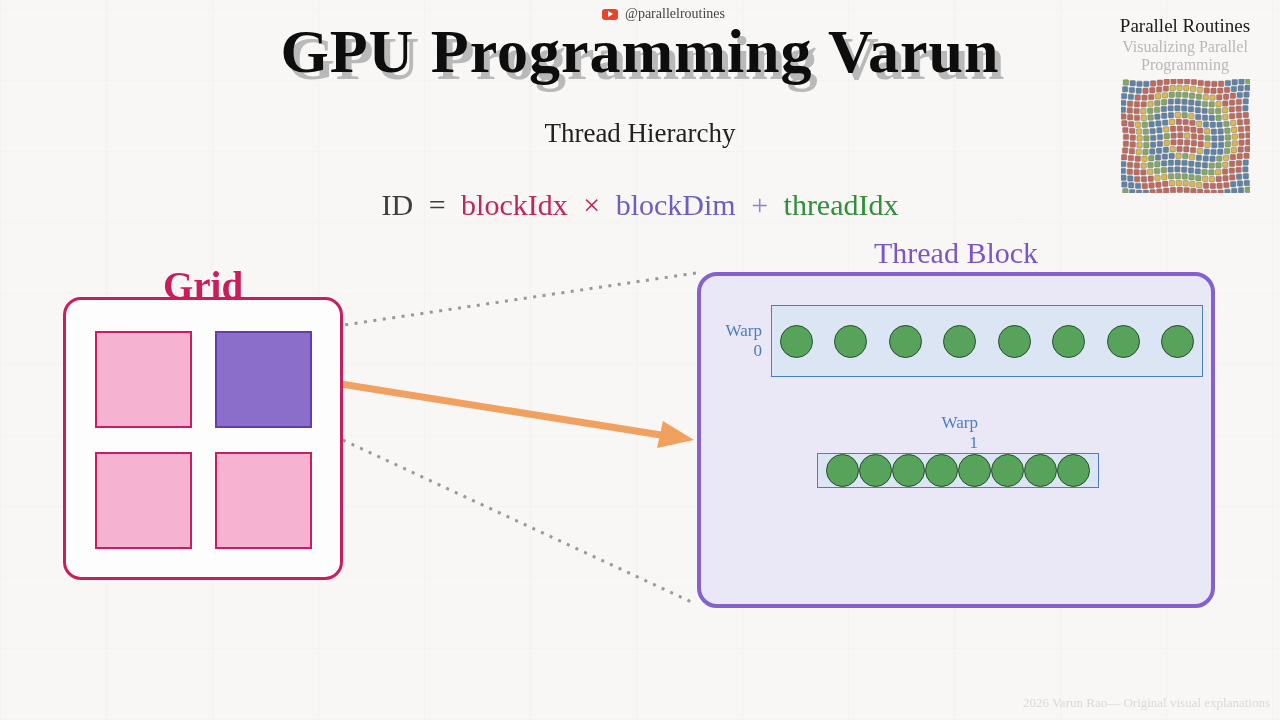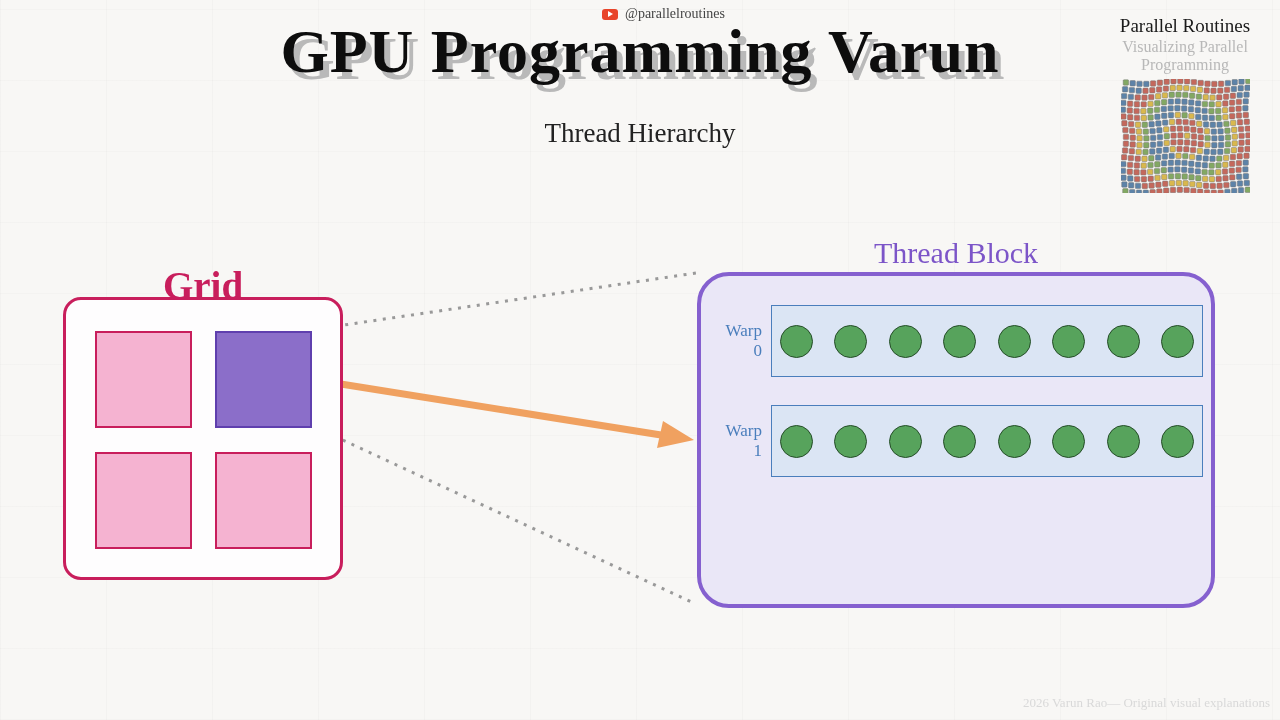--- a/index.html
+++ b/index.html
@@ -50,23 +50,23 @@
   .grid-block:nth-child(1){ left:29px; top:31px; }
   .grid-block:nth-child(2){ left:149px; top:31px; }
   .grid-block:nth-child(3){ left:29px; top:152px; }
   .grid-block:nth-child(4){ left:149px; top:152px; }
   .grid-block.selected{ background:var(--block-purple); border-color:var(--block-purple-border); }
 
   
   .tb-title{ position:absolute; left:697px; top:236px; width:518px; text-align:center;
              font-size:30px; font-weight:normal; color:var(--tb-title); }
   .tb-box{ position:absolute; left:697px; top:272px; width:518px; height:336px;
-           background:var(--tb-fill); border:4px solid var(--tb-accent); border-radius:32px; }
+           background:var(--tb-fill); border:4px solid var(--tb-accent); border-radius:20px; }
   .warp-row{ position:absolute; left:12px; width:490px; height:72px; display:flex; align-items:center; }
-  .warp-row:nth-child(1){ top:29px; } .warp-row:nth-child(2){ top:129px; } .warp-row:nth-child(3){ top:229px; }
+  .warp-row:nth-child(1){ top:29px; } .warp-row:nth-child(2){ top:137px;flex-direction:column; } .warp-row:nth-child(3){ top:229px; }
   .warp-label{ flex:none; width:58px; text-align:right; padding-right:9px; font-size:17px; color:var(--warp-accent); }
   .warp-rect{ flex:1; height:72px; background:var(--warp-fill); border:1.5px solid var(--warp-accent);
               display:flex; align-items:center; justify-content:space-between; padding:0 8px; }
   .thread{ width:33px; height:33px; border-radius:50%; background:var(--thread-fill); border:1.5px solid var(--thread-border); }
 
   .overlay{ position:absolute; left:0; top:0; width:1280px; height:720px; pointer-events:none; }
 
   .credit{ position:absolute; right:10px; top:695px; font-size:13px; color:var(--credit-ink); }
 </style>
 </head>
@@ -412,20 +412,29 @@
         <rect x="83.3" y="110.8" width="5.4" height="5.4" rx="0.8" fill="#c4685c" stroke="#777" stroke-width="0.5"></rect>
         <rect x="90.1" y="111.1" width="5.4" height="5.4" rx="0.8" fill="#c4685c" stroke="#777" stroke-width="0.5"></rect>
         <rect x="96.9" y="110.9" width="5.4" height="5.4" rx="0.8" fill="#c4685c" stroke="#777" stroke-width="0.5"></rect>
         <rect x="103.7" y="110.2" width="5.4" height="5.4" rx="0.8" fill="#5d83a8" stroke="#777" stroke-width="0.5"></rect>
         <rect x="110.5" y="109.3" width="5.4" height="5.4" rx="0.8" fill="#5d83a8" stroke="#777" stroke-width="0.5"></rect>
         <rect x="117.3" y="108.6" width="5.4" height="5.4" rx="0.8" fill="#5d83a8" stroke="#777" stroke-width="0.5"></rect>
         <rect x="124.1" y="108.1" width="5.4" height="5.4" rx="0.8" fill="#83a863" stroke="#777" stroke-width="0.5"></rect>
       </svg>
   </div>
 
+  <div class="formula">
+    <span class="f-id">ID</span>
+    <span class="f-eq op">=</span>
+    <span class="f-bi">blockIdx</span>
+    <span class="f-x op">×</span>
+    <span class="f-bd">blockDim</span>
+    <span class="f-plus op">+</span>
+    <span class="f-ti">threadIdx</span>
+  </div>
 
   <div class="grid-title">Grid</div>
   <div class="grid-box" id="grid-box">
       <div class="grid-block"></div>
       <div class="grid-block selected"></div>
       <div class="grid-block"></div>
       <div class="grid-block"></div>
     </div>
 
   <div class="tb-title">Thread Block</div>

